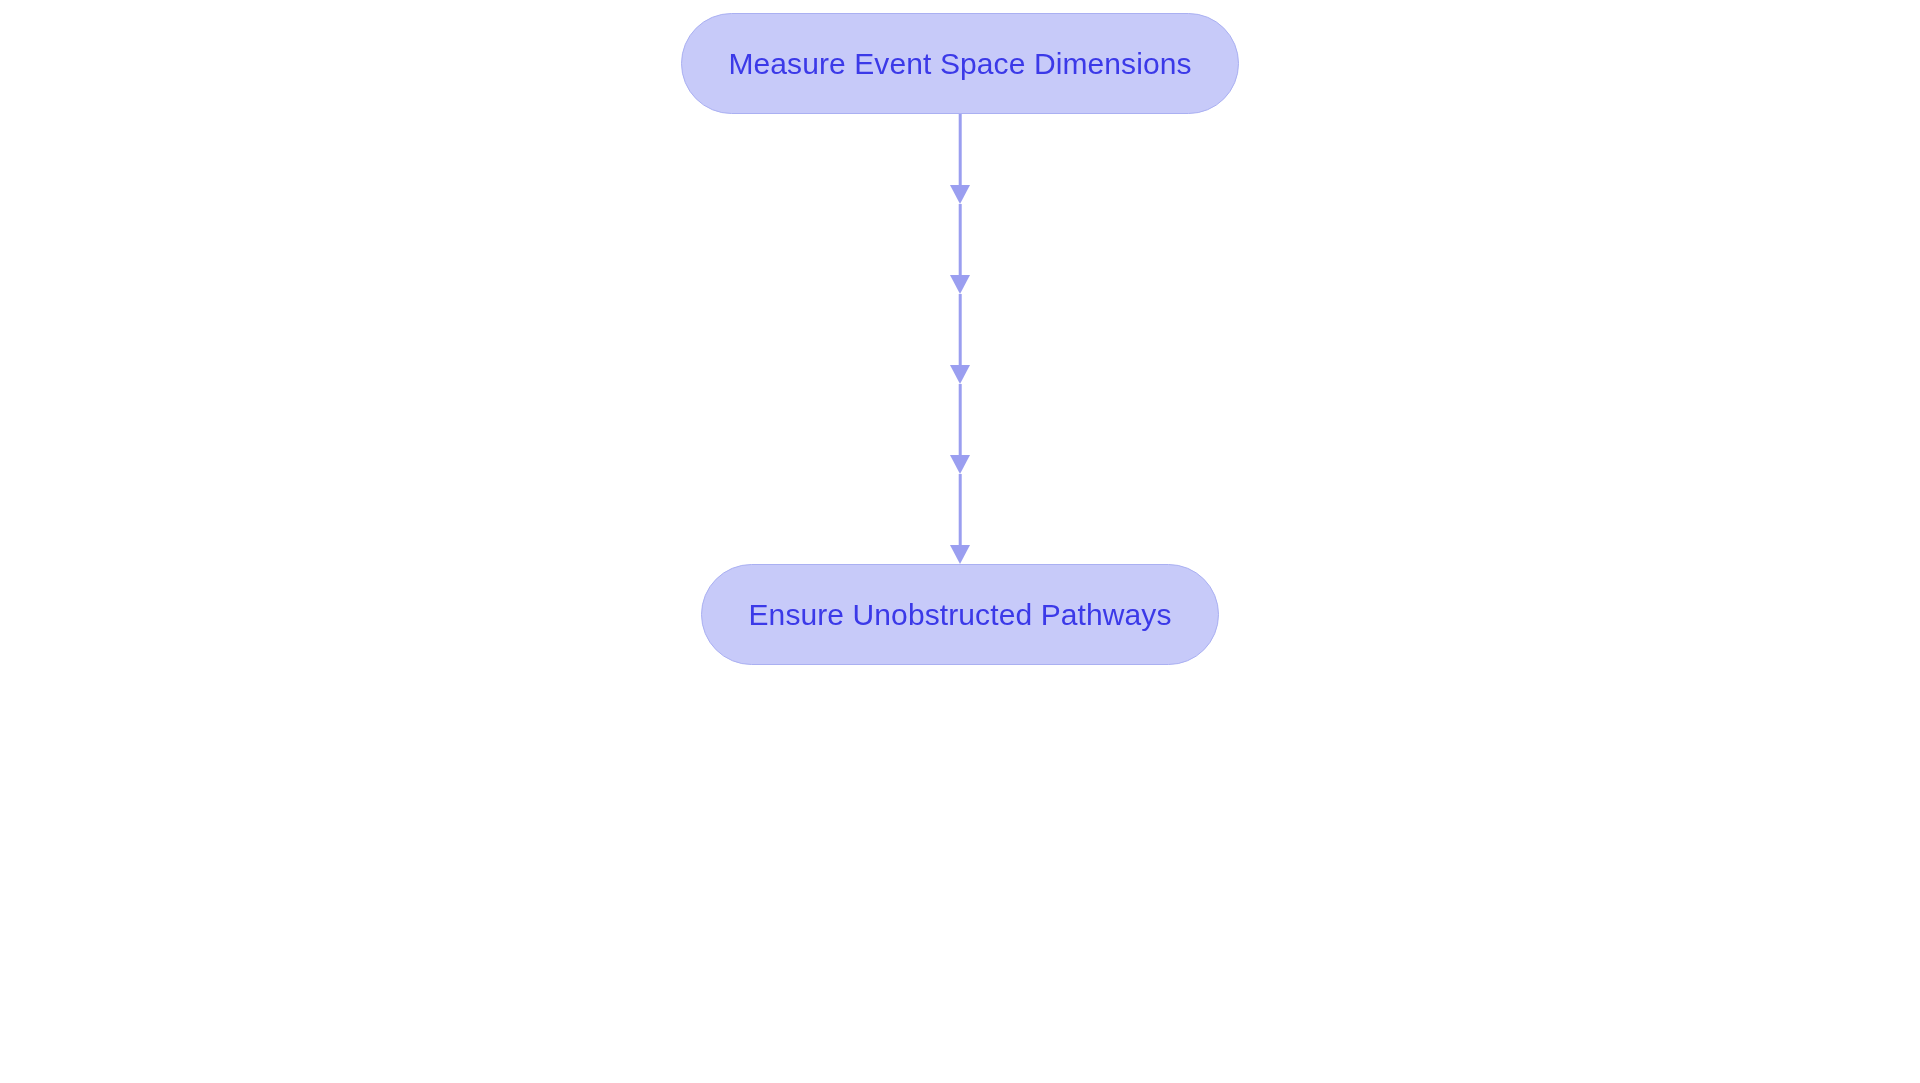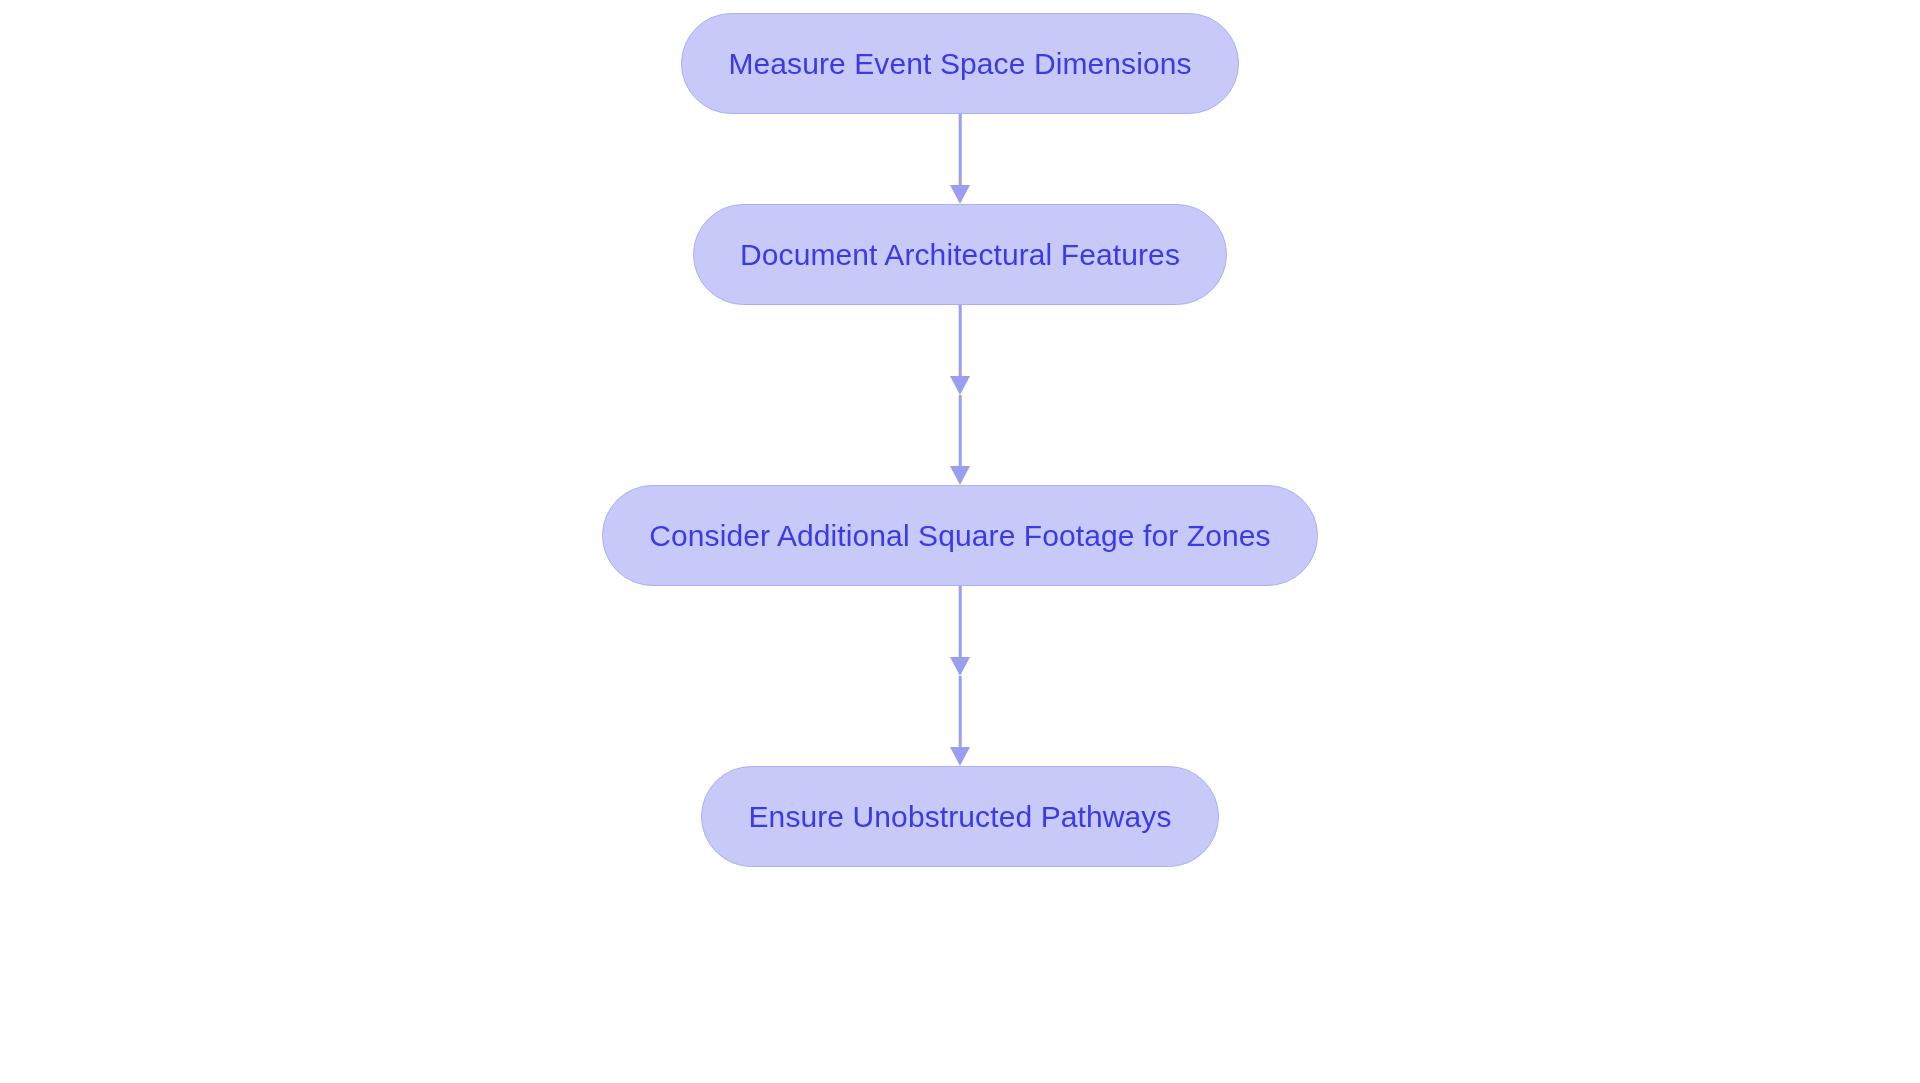--- a/index.html
+++ b/index.html
@@ -92,38 +92,32 @@
 
     <div class="flow-node">
       <span>Measure Event Space Dimensions</span>
     </div>
 
     <div class="flow-connector">
       <div class="conn-line"></div>
       <div class="conn-head"></div>
     </div>
 
-    <div class="flow-node">
-      <span>Document Architectural Features</span>
-    </div>
 
     <div class="flow-connector">
       <div class="conn-line"></div>
       <div class="conn-head"></div>
     </div>
 
 
     <div class="flow-connector">
       <div class="conn-line"></div>
       <div class="conn-head"></div>
     </div>
 
-    <div class="flow-node">
-      <span>Consider Additional Square Footage for Zones</span>
-    </div>
 
     <div class="flow-connector">
       <div class="conn-line"></div>
       <div class="conn-head"></div>
     </div>
 
 
     <div class="flow-connector">
       <div class="conn-line"></div>
       <div class="conn-head"></div>

